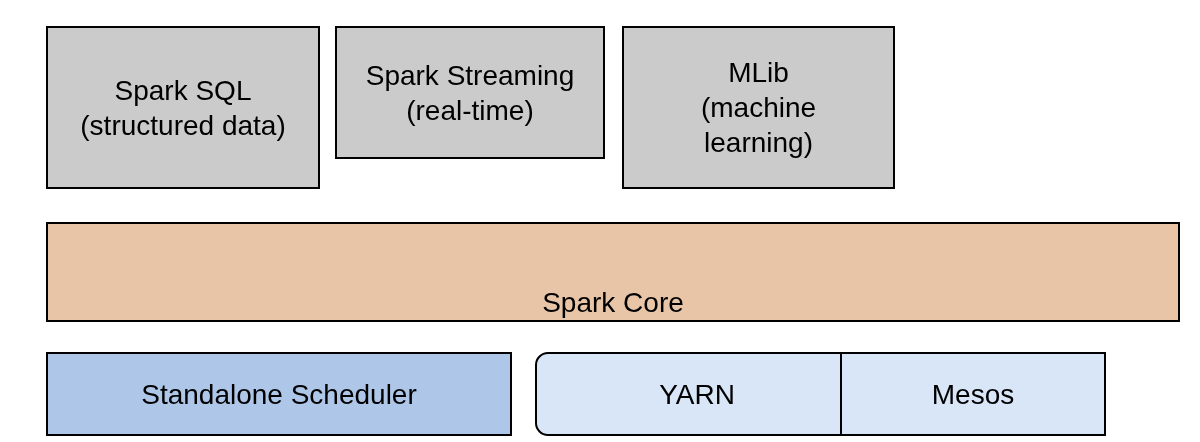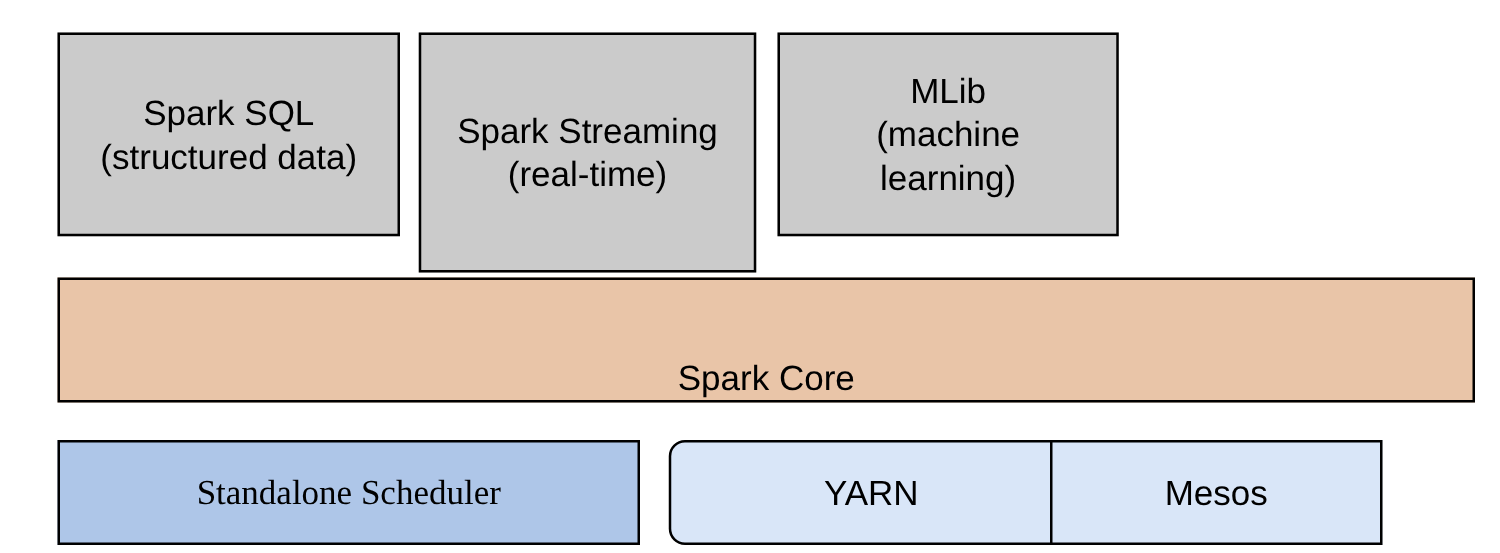--- a/index.html
+++ b/index.html
@@ -26,21 +26,21 @@
     color: #000000;
     font-size: 28px;
     line-height: 35px;
   }
   .box .label {
     white-space: pre-line;
     padding: 0 6px;
   }
   
   #box-spark-sql        { left: 46px;  top: 26px;  width: 274px;  height: 163px; }
-  #box-spark-streaming  { left: 335px; top: 26px;  width: 270px;  height: 192px; }
+  #box-spark-streaming  { left: 335px; top: 26px;  width: 270px;  height: 133px; }
   #box-mlib             { left: 622px; top: 26px;  width: 273px;  height: 163px; }
   #box-graphx           { left: 913px; top: 26px;  width: 267px;  height: 163px; }
   
   #box-spark-core       { left: 46px;  top: 222px; width: 1134px; height: 100px; }
   
   #box-standalone       { left: 46px;  top: 352px; width: 466px;  height: 84px; }
   #box-yarn             { left: 535px; top: 352px; width: 324px;  height: 84px; border-radius: 13px; }
   #box-mesos            { left: 840px; top: 352px; width: 266px;  height: 84px; }
 </style>
 </head>
@@ -62,21 +62,21 @@
     <span class="label">MLib
 (machine
 learning)</span>
   </div>
 
 
   <div class="box" id="box-spark-core" style="background-color: rgb(233, 197, 168); align-items: flex-end;">
     <span class="label">Spark Core</span>
   </div>
 
-  <div class="box" id="box-standalone" style="background-color: rgb(174, 198, 232); font-family: Liberation Serif, serif;">
+  <div class="box" id="box-standalone" style="background-color: rgb(174, 198, 232);">
     <span class="label">Standalone Scheduler</span>
   </div>
 
   <div class="box" id="box-yarn" style="background-color: rgb(217, 230, 248);">
     <span class="label">YARN</span>
   </div>
 
   <div class="box" id="box-mesos" style="background-color: rgb(217, 230, 248);">
     <span class="label">Mesos</span>
   </div>

